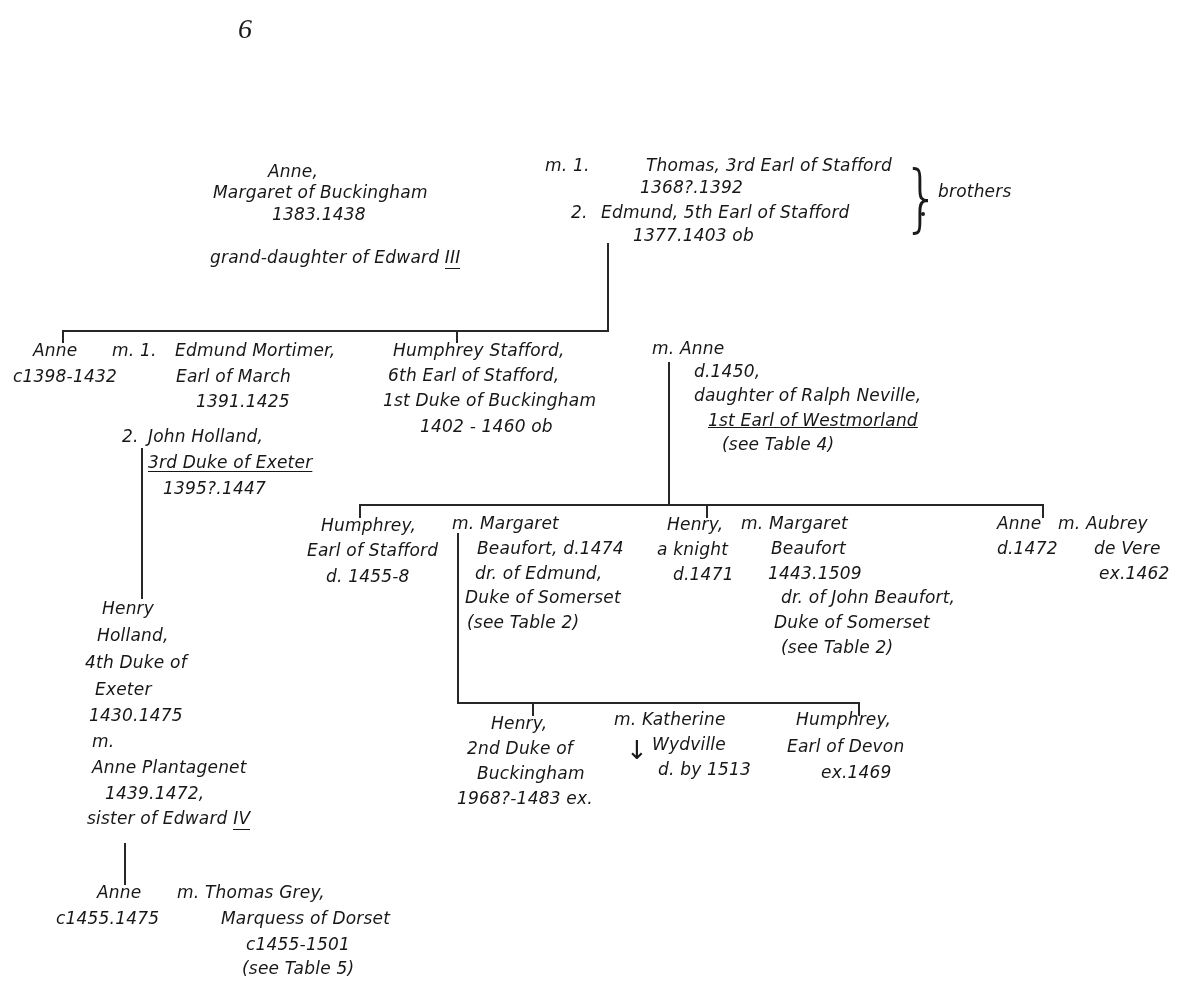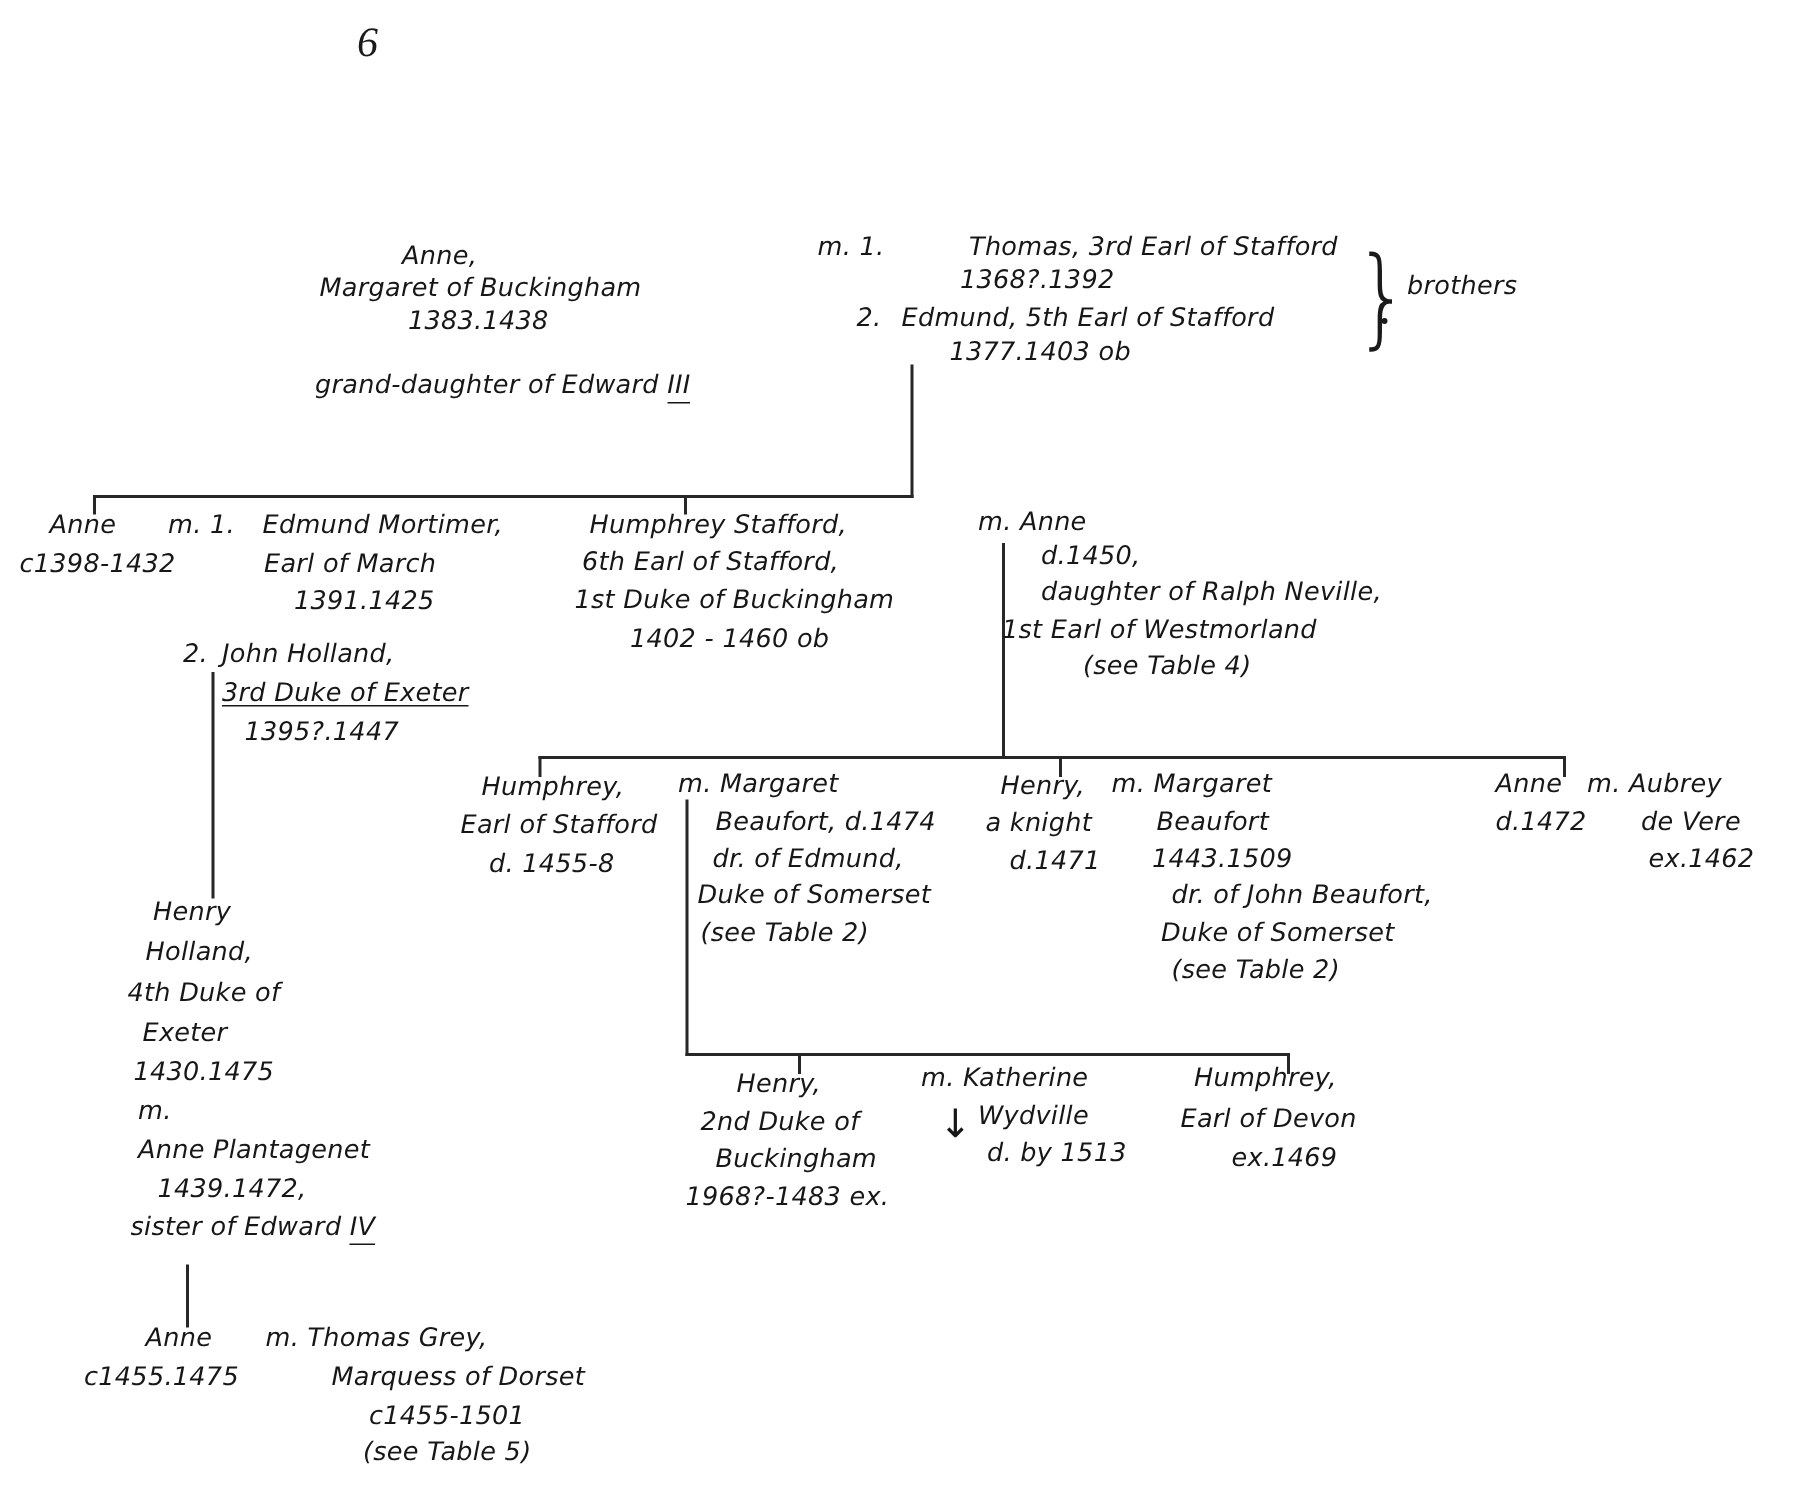--- a/index.html
+++ b/index.html
@@ -71,21 +71,21 @@
   <div class="hw" style="left:163px;top:480px;">1395?.1447</div>
 
   <div class="hw" style="left:393px;top:342px;">Humphrey Stafford,</div>
   <div class="hw" style="left:388px;top:367px;">6th Earl of Stafford,</div>
   <div class="hw" style="left:383px;top:392px;">1st Duke of Buckingham</div>
   <div class="hw" style="left:420px;top:418px;">1402 - 1460 ob</div>
 
   <div class="hw" style="left:652px;top:340px;">m. Anne</div>
   <div class="hw" style="left:694px;top:363px;">d.1450,</div>
   <div class="hw" style="left:694px;top:387px;">daughter of Ralph Neville,</div>
-  <div class="hw" style="left:668px;top:412px;">1st Earl of Westmorland</div>
+  <div class="hw" style="left:708px;top:412px;text-decoration:underline;">1st Earl of Westmorland</div>
   <div class="hw" style="left:722px;top:436px;">(see Table 4)</div>
 
   <div class="hw" style="left:321px;top:517px;">Humphrey,</div>
   <div class="hw" style="left:307px;top:542px;">Earl of Stafford</div>
   <div class="hw" style="left:326px;top:568px;">d. 1455-8</div>
 
   <div class="hw" style="left:452px;top:515px;">m. Margaret</div>
   <div class="hw" style="left:477px;top:540px;">Beaufort, d.1474</div>
   <div class="hw" style="left:475px;top:565px;">dr. of Edmund,</div>
   <div class="hw" style="left:465px;top:589px;">Duke of Somerset</div>

